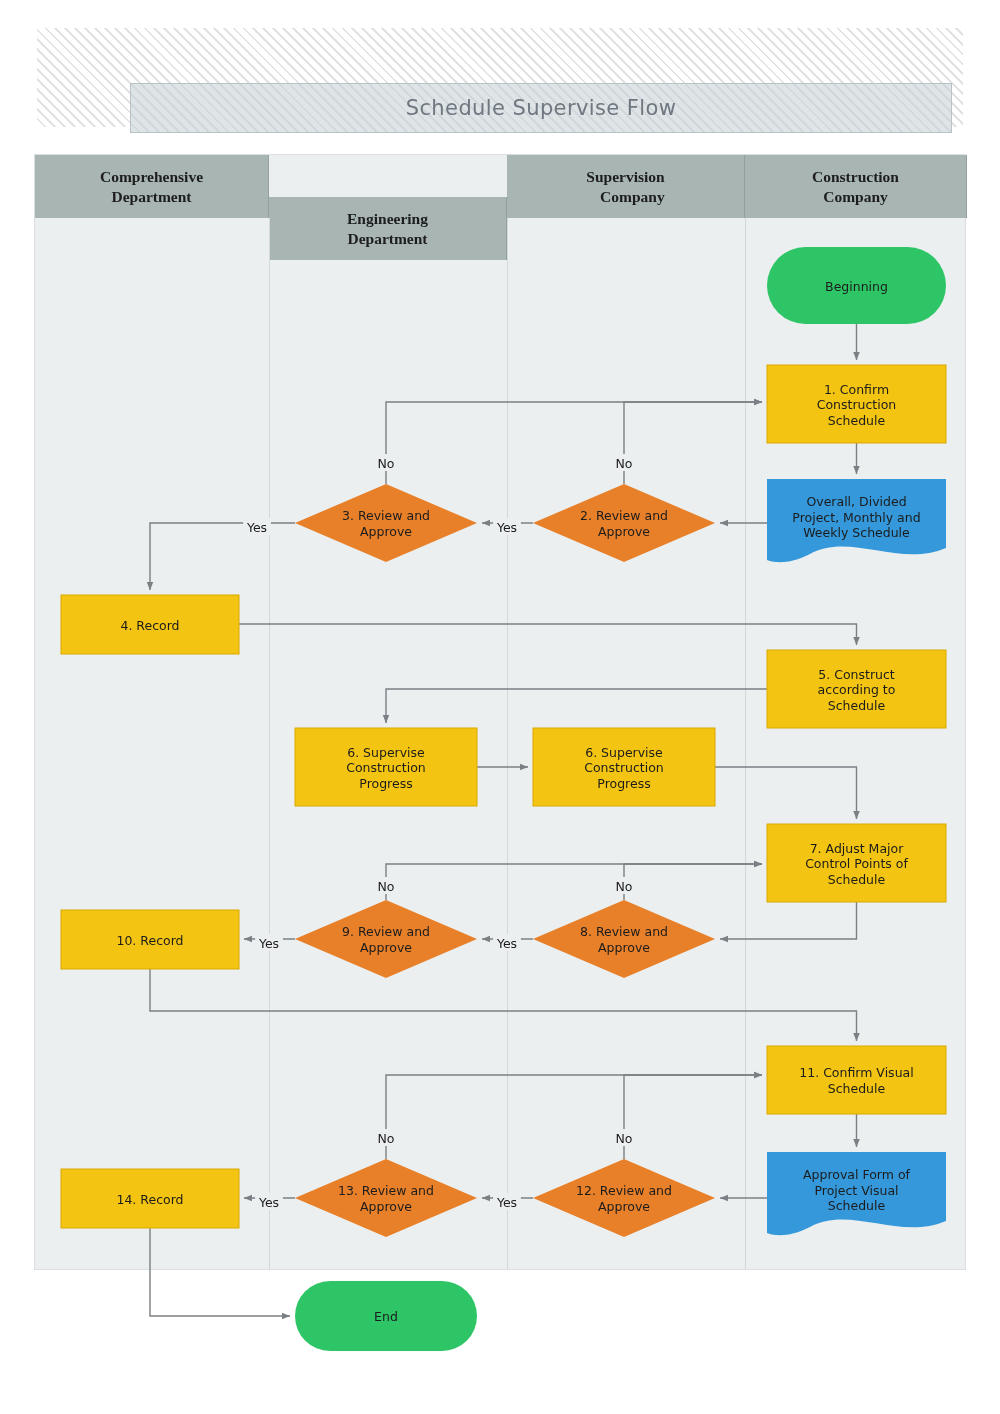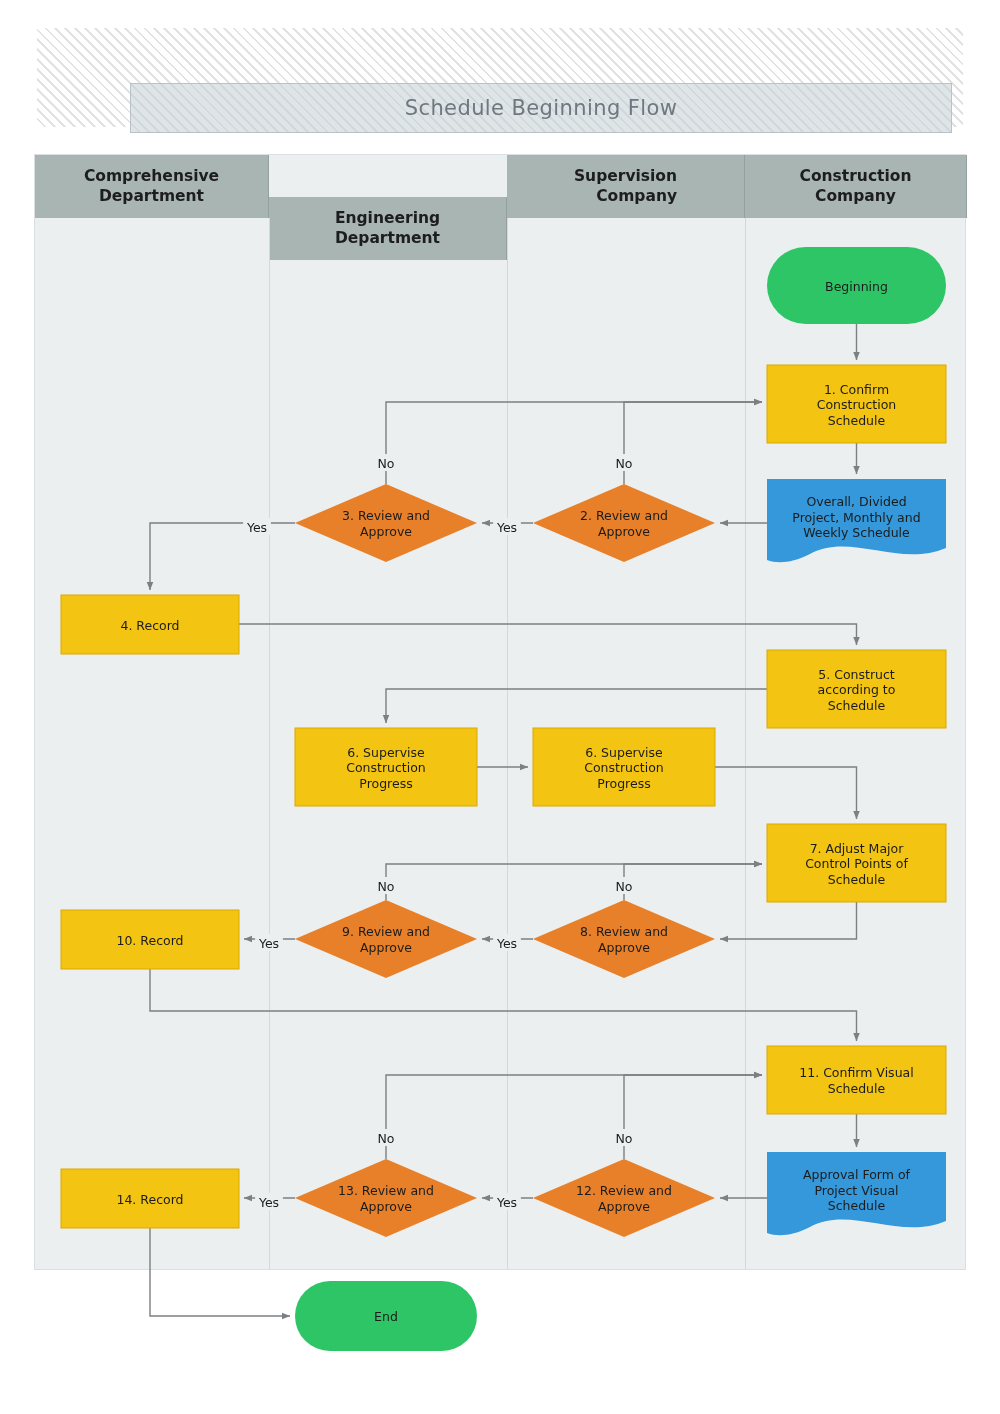--- a/index.html
+++ b/index.html
@@ -13,41 +13,41 @@
   }
   .banner-inner{position:absolute;left:93px;top:55px;width:820px;height:48px;
     background-color:#d7dde0;
     background-image:repeating-linear-gradient(45deg,#dfe4e7 0px,#dfe4e7 5px,#d1d8dc 5px,#d1d8dc 7px);
     border:1px solid #b9c2c6;
     display:flex;align-items:center;justify-content:center;}
   .banner-title{font-size:21px;color:#6f7880;letter-spacing:.4px;font-family:"DejaVu Sans","Liberation Sans",sans-serif;}
 
   
   .lanes{position:absolute;left:34px;top:154px;width:932px;height:1116px;
-    background:#eceff0;border:1px solid #dcdfe1;box-sizing:border-box;}
+    background:#eceff0;border:1px solid #dcdfe1;box-sizing:border-box;font-family:Liberation Serif, serif;}
   .lane-head{position:absolute;top:0;height:63px;background:#a8b5b3;
     display:flex;align-items:center;justify-content:center;text-align:center;
     border-right:1px solid #93a09e;box-sizing:border-box;}
   .lane-head:last-of-type{border-right:none;}
   .lane-head span{font-size:15.5px;font-weight:bold;color:#1d1d1d;line-height:1.25;}
   .lane-div{position:absolute;top:63px;bottom:0;width:1px;background:#d3d8da;}
 
   svg.flow{position:absolute;left:0;top:0;width:1000px;height:1414px;overflow:visible;}
   .shp-label{font-size:12.5px;fill:#1c1c1c;font-family:"DejaVu Sans","Liberation Sans",sans-serif;}
   .edge-label{font-size:12.5px;fill:#1c1c1c;font-family:"DejaVu Sans","Liberation Sans",sans-serif;}
   .conn{fill:none;stroke:#7b8084;stroke-width:1.4px;}
 </style>
 </head>
 <body>
 
 <div id="page">
 
   <div class="banner">
     <div class="banner-inner">
-      <div class="banner-title">Schedule Beginning Flow</div>
+      <div class="banner-title">Schedule Supervise Flow</div>
     </div>
   </div>
 
   <div class="lanes" id="lanes">
       <div class="lane-head" style="left: 0px; width: 234px;">
         <span>Comprehensive<br>Department</span>
       </div>
       <div class="lane-head" style="left: 234px; width: 238px; margin-top: 42px;">
         <span>Engineering<br>Department</span>
       </div>

